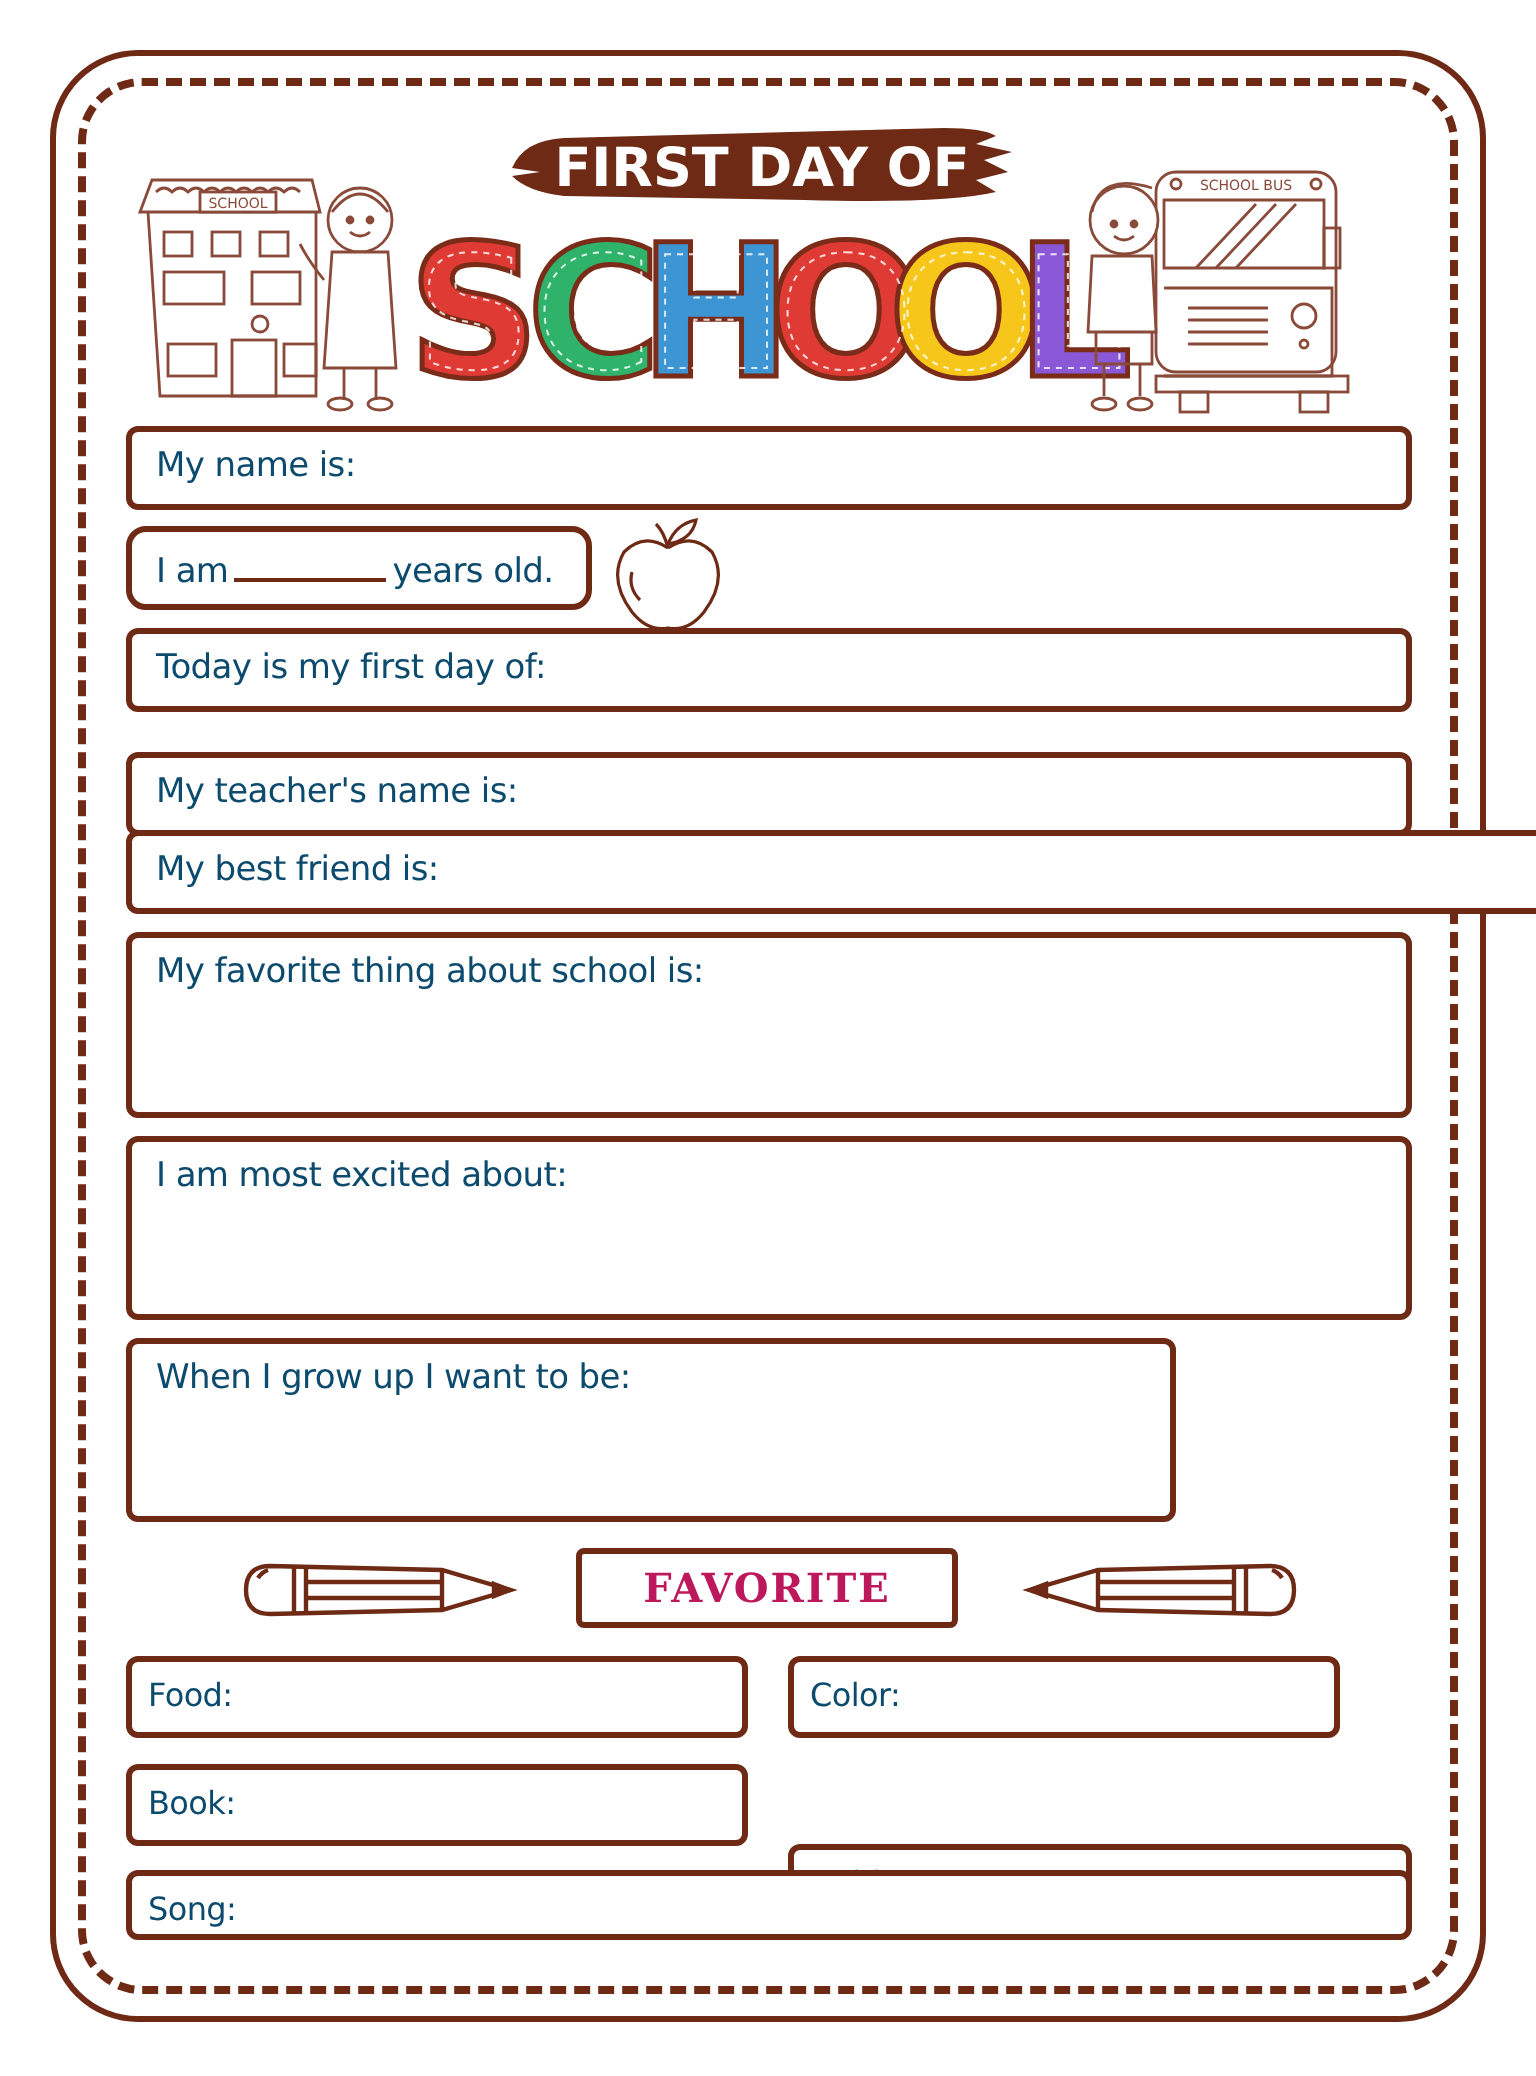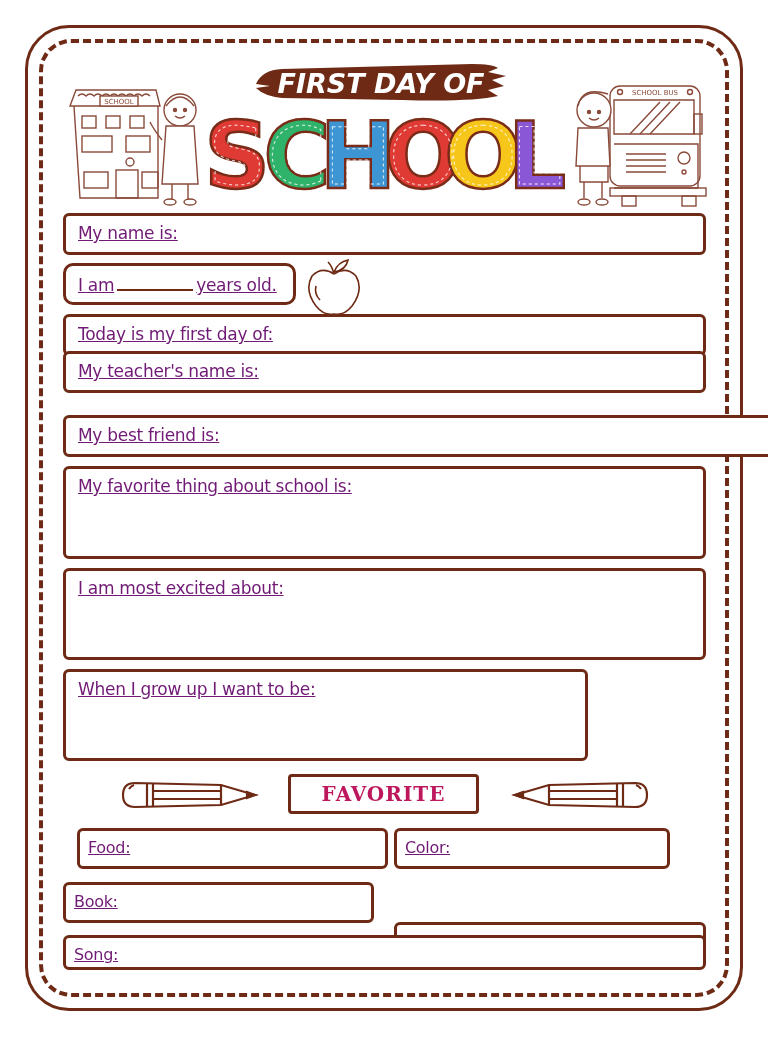--- a/index.html
+++ b/index.html
@@ -1,23 +1,23 @@
 <!DOCTYPE html>
 <html><head>
 <meta charset="utf-8">
 <style>
   html,body{margin:0;padding:0;background:#fff;}
   body{width:768px;height:1038px;position:relative;overflow:hidden;font-family:"DejaVu Sans",sans-serif;color:#6e2a14;}
   .frame{position:absolute;left:25px;top:25px;width:718px;height:986px;border:3px solid #6e2a14;border-radius:44px;box-sizing:border-box;}
   .dash{position:absolute;left:39px;top:39px;width:690px;height:958px;border:4px dashed #6e2a14;border-radius:32px;box-sizing:border-box;}
-  .banner{position:absolute;left:252px;top:60px;width:258px;height:44px;font-style:italic;}
+  .banner{position:absolute;left:252px;top:60px;width:258px;height:44px;}
   .school{position:absolute;left:205px;top:108px;width:360px;height:88px;display:flex;gap:2px;}
   .illus{position:absolute;}
   .box{position:absolute;border:3px solid #6e2a14;border-radius:6px;box-sizing:border-box;background:#fff;}
-  .lbl{position:absolute;left:12px;top:7px;font-family:"DejaVu Sans",sans-serif;font-size:17px;color:#701a75;letter-spacing:-0.3px;white-space:nowrap;text-decoration:underline;}
+  .lbl{position:absolute;left:12px;top:7px;font-family:"DejaVu Sans",sans-serif;font-size:17px;color:#0c4a6e;letter-spacing:-0.3px;white-space:nowrap;}
   .lbl.small{left:8px;font-size:16px;}
   .blank{display:inline-block;width:76px;border-bottom:2px solid #6e2a14;margin:0 3px;height:16px;vertical-align:baseline;}
   .fav{position:absolute;left:288px;top:774px;width:191px;height:40px;border:3px solid #6e2a14;border-radius:4px;box-sizing:border-box;text-align:center;font-family:"DejaVu Serif",serif;font-weight:bold;font-size:20px;line-height:34px;letter-spacing:1px;color:#be185d;}
 </style>
 </head>
 <body>
 
 <div class="frame"></div>
 <div class="dash"></div>
 
@@ -71,21 +71,21 @@
       <circle cx="119" cy="26" r="1.5" fill="#8a4a3a"></circle>
     <path d="M109 32 q5 4 10 0"></path>
     <path d="M100 42 L96 100 L132 100 L128 42 Z" fill="#fff"></path>
     <path d="M96 56 q-8 -10 -12 -18"></path>
     <path d="M106 100 v16 M122 100 v16"></path>
     <ellipse cx="104" cy="118" rx="6" ry="3"></ellipse>
       <ellipse cx="124" cy="118" rx="6" ry="3"></ellipse>
   </svg>
 </div>
 
-<div class="illus" style="left:570px;top:84px;">
+<div class="illus" style="left:538px;top:84px;">
   <svg width="140" height="126" viewBox="0 0 140 126" fill="none" stroke="#8a4a3a" stroke-width="1.4">
     <rect x="40" y="2" width="90" height="100" rx="10"></rect>
     <circle cx="50" cy="8" r="2.5"></circle>
       <circle cx="120" cy="8" r="2.5"></circle>
     <text x="85" y="11" text-anchor="middle" font-family="DejaVu Sans, sans-serif" font-size="7" fill="#8a4a3a" stroke="none">SCHOOL BUS</text>
     <path d="M44 16 L124 16 L124 50 L44 50 Z"></path>
     <path d="M60 50 L90 18 M70 50 L100 18 M80 50 L110 18"></path>
     <rect x="124" y="30" width="8" height="20"></rect>
     <path d="M44 60 L128 60 L128 104 L44 104"></path>
     <path d="M56 70 h40 M56 76 h40 M56 82 h40 M56 88 h40"></path>
@@ -121,21 +121,21 @@
     <path d="M28 14 q4 -10 14 -12 q-2 10 -14 12"></path>
     <path d="M28 16 q-12 -8 -22 2 q-8 14 4 30 q8 10 18 8 q10 2 18 -8 q12 -16 4 -30 q-10 -10 -22 -2"></path>
     <path d="M10 28 q-2 8 4 14"></path>
   </svg>
 </div>
 
 <div class="box" style="left:63px;top:314px;width:643px;height:42px;">
   <span class="lbl">Today is my first day of:</span>
 </div>
 
-<div class="box" style="left:63px;top:351px;width:643px;height:42px;">
+<div class="box" style="left:63px;top:376px;width:643px;height:42px;">
   <span class="lbl">My teacher's name is:</span>
 </div>
 
 <div class="box" style="left:63px;top:415px;width:730px;height:42px;">
   <span class="lbl">My best friend is:</span>
 </div>
 
 <div class="box" style="left:63px;top:466px;width:643px;height:93px;">
   <span class="lbl">My favorite thing about school is:</span>
 </div>
@@ -165,21 +165,21 @@
   <svg width="140" height="36" viewBox="0 0 140 36" fill="none" stroke="#6e2a14" stroke-width="2.2">
     <path d="M126 6 L40 8 L6 18 L40 28 L126 30 Q138 30 138 18 Q138 6 126 6 Z"></path>
     <path d="M114 6 v24 M108 7 v23"></path>
     <path d="M108 14 h-68 M108 22 h-68"></path>
     <path d="M40 8 v20"></path>
     <path d="M14 15 L6 18 L14 21 Z" fill="#6e2a14"></path>
     <path d="M132 12 q-2 -3 -5 -4"></path>
   </svg>
 </div>
 
-<div class="box" style="left:77px;top:828px;width:311px;height:41px;">
+<div class="box" style="left:63px;top:828px;width:311px;height:41px;">
   <span class="lbl small">Food:</span>
 </div>
 <div class="box" style="left:394px;top:828px;width:276px;height:41px;">
   <span class="lbl small">Color:</span>
 </div>
 <div class="box" style="left:63px;top:882px;width:311px;height:41px;">
   <span class="lbl small">Book:</span>
 </div>
 <div class="box" style="left:394px;top:882px;width:312px;height:41px;margin-top:40px;">
   <span class="lbl small">Hobby:</span>

